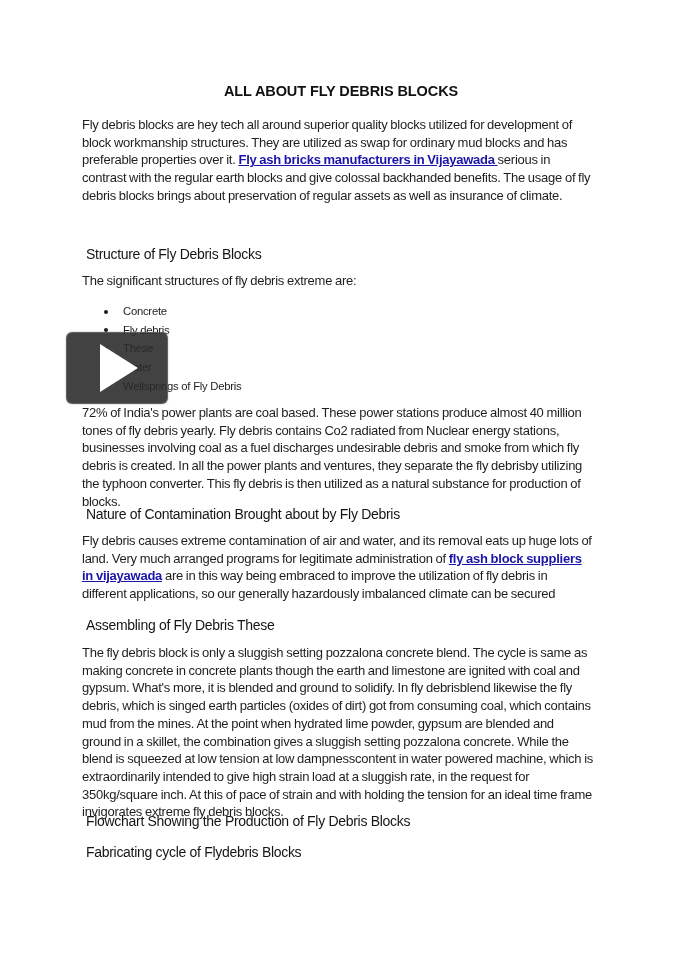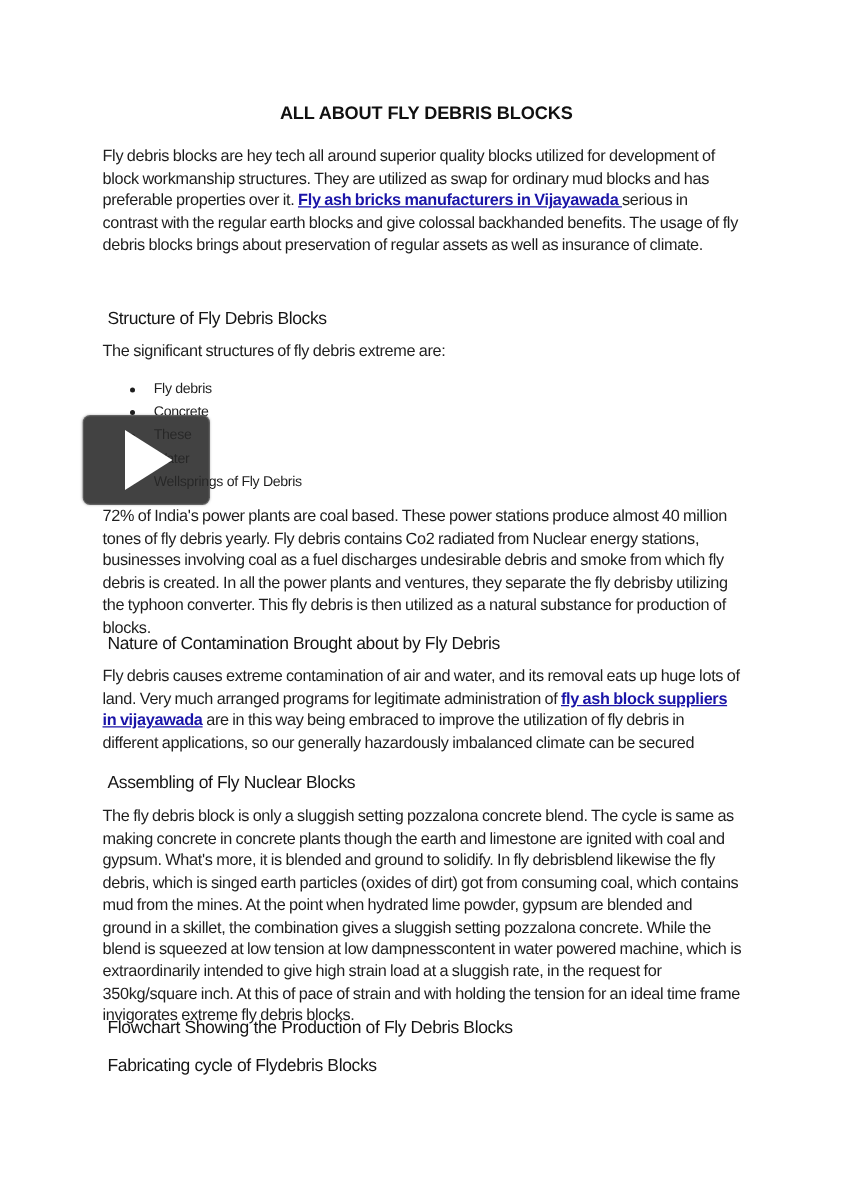--- a/index.html
+++ b/index.html
@@ -29,34 +29,34 @@
 
   <div class="title">ALL ABOUT FLY DEBRIS BLOCKS</div>
 
   <p class="para" style="top:116px;"><span>Fly debris blocks are hey tech all around superior quality blocks utilized for development of block workmanship structures. They are utilized as swap for ordinary mud blocks and has preferable properties over it. </span><a class="doc-link" href="#">Fly ash bricks manufacturers in Vijayawada </a><span>serious in contrast with the regular earth blocks and give colossal backhanded benefits. The usage of fly debris blocks brings about preservation of regular assets as well as insurance of climate.</span></p>
 
   <h3 class="heading" style="top:246px;">Structure of Fly Debris Blocks</h3>
 
   <p class="para" style="top:272px;">The significant structures of fly debris extreme are:</p>
 
   <ul class="bullets">
+    <li><span class="dot"></span><span>Concrete</span></li>
     <li><span class="dot"></span><span>Fly debris</span></li>
-    <li><span class="dot"></span><span>Concrete</span></li>
     <li><span class="dot"></span><span>These</span></li>
     <li><span class="dot"></span><span>Water</span></li>
     <li><span class="dot"></span><span>Wellsprings of Fly Debris</span></li>
   </ul>
 
   <p class="para" style="top:404px;">72% of India's power plants are coal based. These power stations produce almost 40 million tones of fly debris yearly. Fly debris contains Co2 radiated from Nuclear energy stations, businesses involving coal as a fuel discharges undesirable debris and smoke from which fly debris is created. In all the power plants and ventures, they separate the fly debrisby utilizing the typhoon converter. This fly debris is then utilized as a natural substance for production of blocks.</p>
 
   <h3 class="heading" style="top:506px;">Nature of Contamination Brought about by Fly Debris</h3>
 
   <p class="para" style="top:532px;"><span>Fly debris causes extreme contamination of air and water, and its removal eats up huge lots of land. Very much arranged programs for legitimate administration of </span><a class="doc-link" href="#">fly ash block suppliers in vijayawada</a><span> are in this way being embraced to improve the utilization of fly debris in different applications, so our generally hazardously imbalanced climate can be secured</span></p>
 
-  <h3 class="heading" style="top:617px;">Assembling of Fly Nuclear Blocks</h3>
+  <h3 class="heading" style="top:617px;">Assembling of Fly Debris These</h3>
 
   <p class="para" style="top:644px;">The fly debris block is only a sluggish setting pozzalona concrete blend. The cycle is same as making concrete in concrete plants though the earth and limestone are ignited with coal and gypsum. What's more, it is blended and ground to solidify. In fly debrisblend likewise the fly debris, which is singed earth particles (oxides of dirt) got from consuming coal, which contains mud from the mines. At the point when hydrated lime powder, gypsum are blended and ground in a skillet, the combination gives a sluggish setting pozzalona concrete. While the blend is squeezed at low tension at low dampnesscontent in water powered machine, which is extraordinarily intended to give high strain load at a sluggish rate, in the request for 350kg/square inch. At this of pace of strain and with holding the tension for an ideal time frame invigorates extreme fly debris blocks.</p>
 
   <h3 class="heading" style="top:813px;">Flowchart Showing the Production of Fly Debris Blocks</h3>
 
   <h3 class="heading" style="top:844px;">Fabricating cycle of Flydebris Blocks</h3>
 
   <div class="play-overlay">
     <svg width="38" height="48" viewBox="0 0 38 48">
       <polygon points="0,0 38,24 0,48" fill="#ffffff"></polygon>

